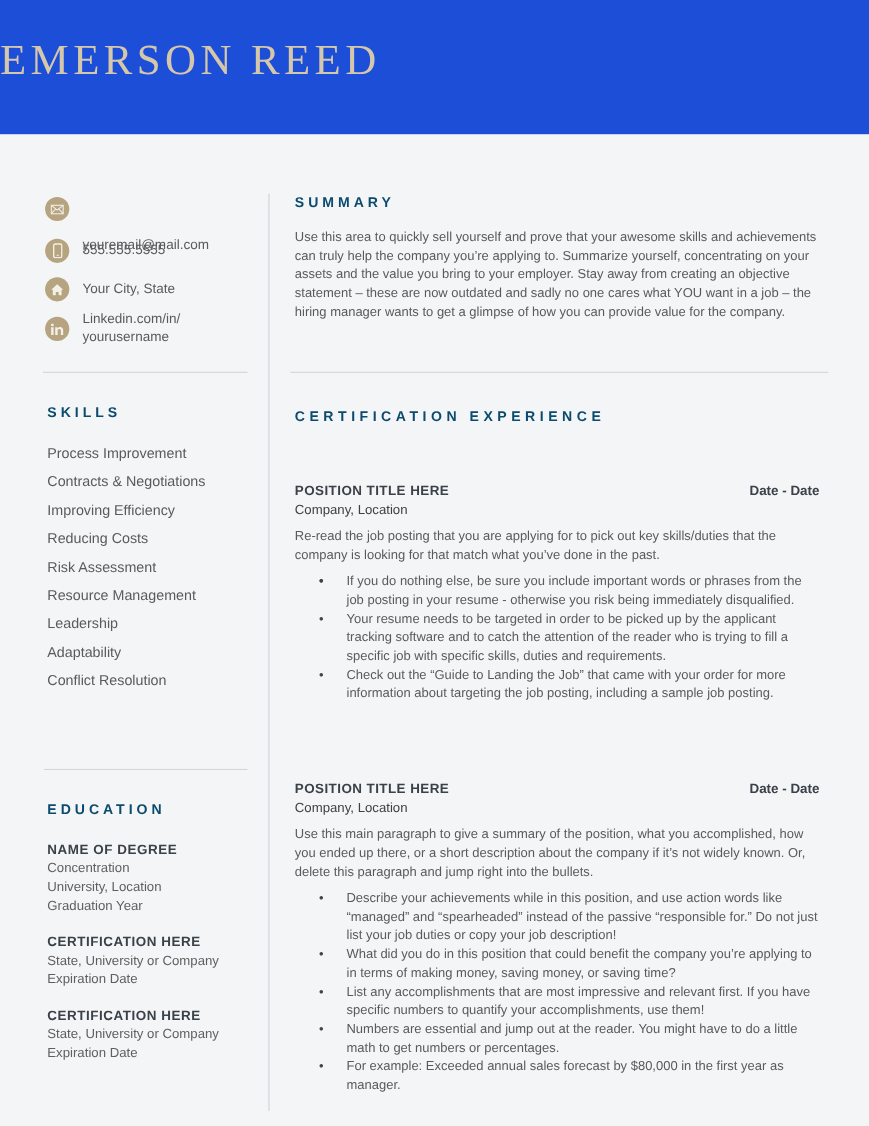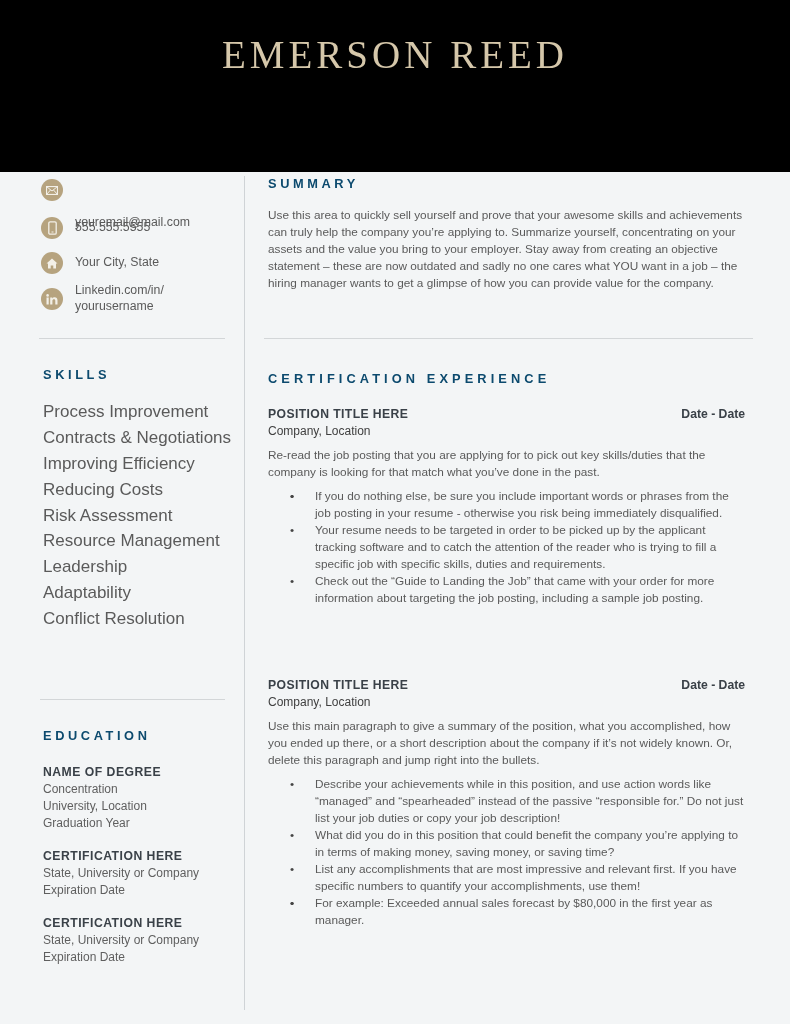--- a/index.html
+++ b/index.html
@@ -4,23 +4,23 @@
 <style>
   * { margin: 0; padding: 0; box-sizing: border-box; }
   html, body { width: 790px; height: 1024px; overflow: hidden; }
   body {
     background: #f3f5f6;
     font-family: "Liberation Sans", "DejaVu Sans", sans-serif;
     color: #555;
     position: relative;
   }
   .header {
-    position: absolute; left: 0; top: 0; width: 790px; height: 172px;
-    background: #000000;
-    text-align: center;
+    position: absolute; left: 0; top: 0; width: 790px; height: 122px;
+    background: #1d4ed8;
+    text-align: left;
   }
   .header .name {
     position: absolute; left: 0; right: 0; top: 32px;
     font-family: "Liberation Serif", "DejaVu Serif", serif;
     font-size: 39px; letter-spacing: 4px; color: #d5c7aa;
     line-height: 46px;
   }
   .header .title {
     position: absolute; left: 0; right: 0; top: 89px;
     font-size: 13.5px; letter-spacing: 2.6px; color: #c2b394;
@@ -46,33 +46,33 @@
   .contact-text {
     font-size: 12.3px; color: #5a5a5a; line-height: 15.5px;
   }
 
   .section-heading {
     position: absolute; font-weight: bold; font-size: 12.8px;
     letter-spacing: 3.6px; color: #0c4a6e;
   }
 
   .skills-list { position: absolute; left: 43px; top: 404px; list-style: none; }
-  .skills-list li { font-size: 17px; color: #5a5a5a; height: 25.9px; line-height: 16px; }
+  .skills-list li { font-size: 13px; color: #5a5a5a; height: 25.9px; line-height: 16px; }
 
   .edu-block { position: absolute; left: 43px; }
   .edu-title { font-weight: bold; font-size: 12.2px; color: #3a4148; letter-spacing: 0.5px; line-height: 17px; }
   .edu-line { font-size: 12px; color: #5f5f5f; line-height: 17px; }
 
   
   .summary-text {
     position: absolute; left: 268px; top: 207px; width: 480px;
     font-size: 11.8px; line-height: 17.1px; color: #5a5a5a;
   }
   .job { position: absolute; left: 268px; width: 477px; }
-  .job-head { display: flex; justify-content: space-between; align-items: baseline; }
+  .job-head { display: flex; justify-content: space-between; align-items: baseline; margin-top: 32px; }
   .job-title { font-weight: bold; font-size: 12.2px; color: #3a4148; letter-spacing: 0.4px; line-height: 17px; }
   .job-date { font-weight: bold; font-size: 12.2px; color: #3a4148; line-height: 17px; }
   .job-company { font-size: 12px; color: #404040; line-height: 17px; }
   .job-desc { font-size: 11.8px; color: #5a5a5a; line-height: 17px; margin-top: 7px; }
   .job-bullets { list-style: none; margin-top: 7px; }
   .job-bullets li {
     position: relative; padding-left: 47px; font-size: 11.8px; color: #5a5a5a; line-height: 17px;
   }
   .job-bullets li .bullet {
     position: absolute; left: 22px; top: 0; color: #444;
@@ -192,16 +192,16 @@
   <div class="job-head">
     <span class="job-title">POSITION TITLE HERE</span>
     <span class="job-date">Date - Date</span>
   </div>
   <div class="job-company">Company, Location</div>
   <div class="job-desc">Use this main paragraph to give a summary of the position, what you accomplished, how you ended up there, or a short description about the company if it’s not widely known. Or, delete this paragraph and jump right into the bullets.</div>
   <ul class="job-bullets">
     <li><span class="bullet">•</span><span>Describe your achievements while in this position, and use action words like “managed” and “spearheaded” instead of the passive “responsible for.” Do not just list your job duties or copy your job description!</span></li>
     <li><span class="bullet">•</span><span>What did you do in this position that could benefit the company you’re applying to in terms of making money, saving money, or saving time?</span></li>
     <li><span class="bullet">•</span><span>List any accomplishments that are most impressive and relevant first.  If you have specific numbers to quantify your accomplishments, use them!</span></li>
-    <li><span class="bullet">•</span></li>
+    <li><span class="bullet">•</span><span>Numbers are essential and jump out at the reader.  You might have to do a little math to get numbers or percentages.</span></li>
     <li><span class="bullet">•</span><span>For example: Exceeded annual sales forecast by $80,000 in the first year as manager.</span></li>
   </ul>
 </div>
 
 </body></html>

